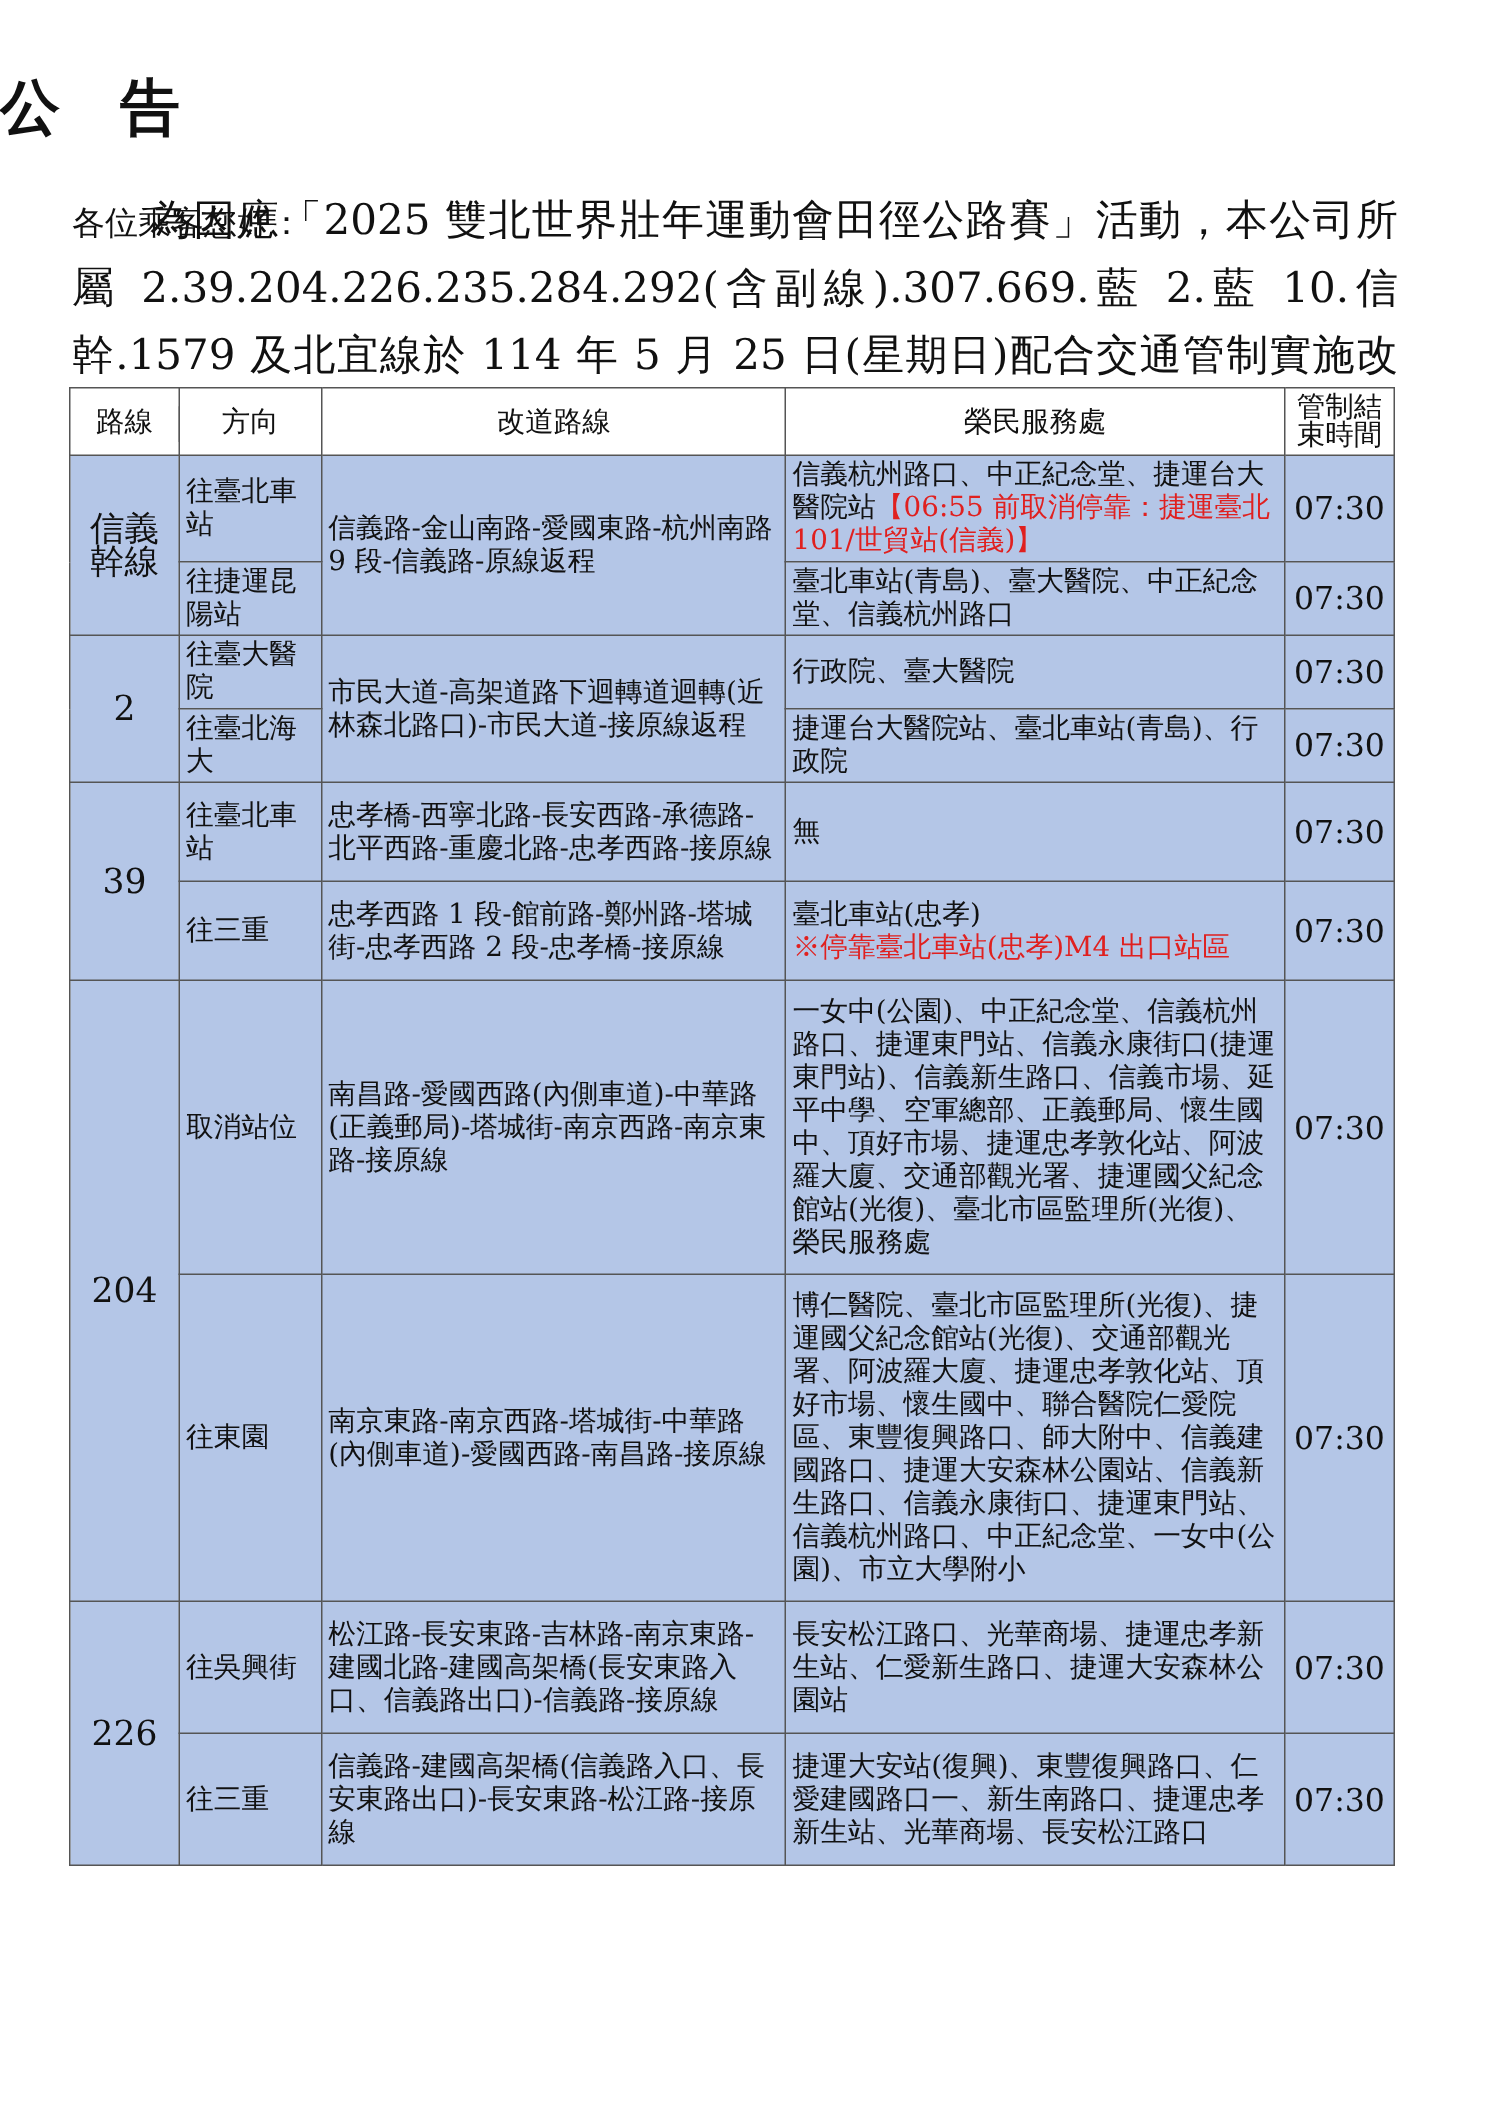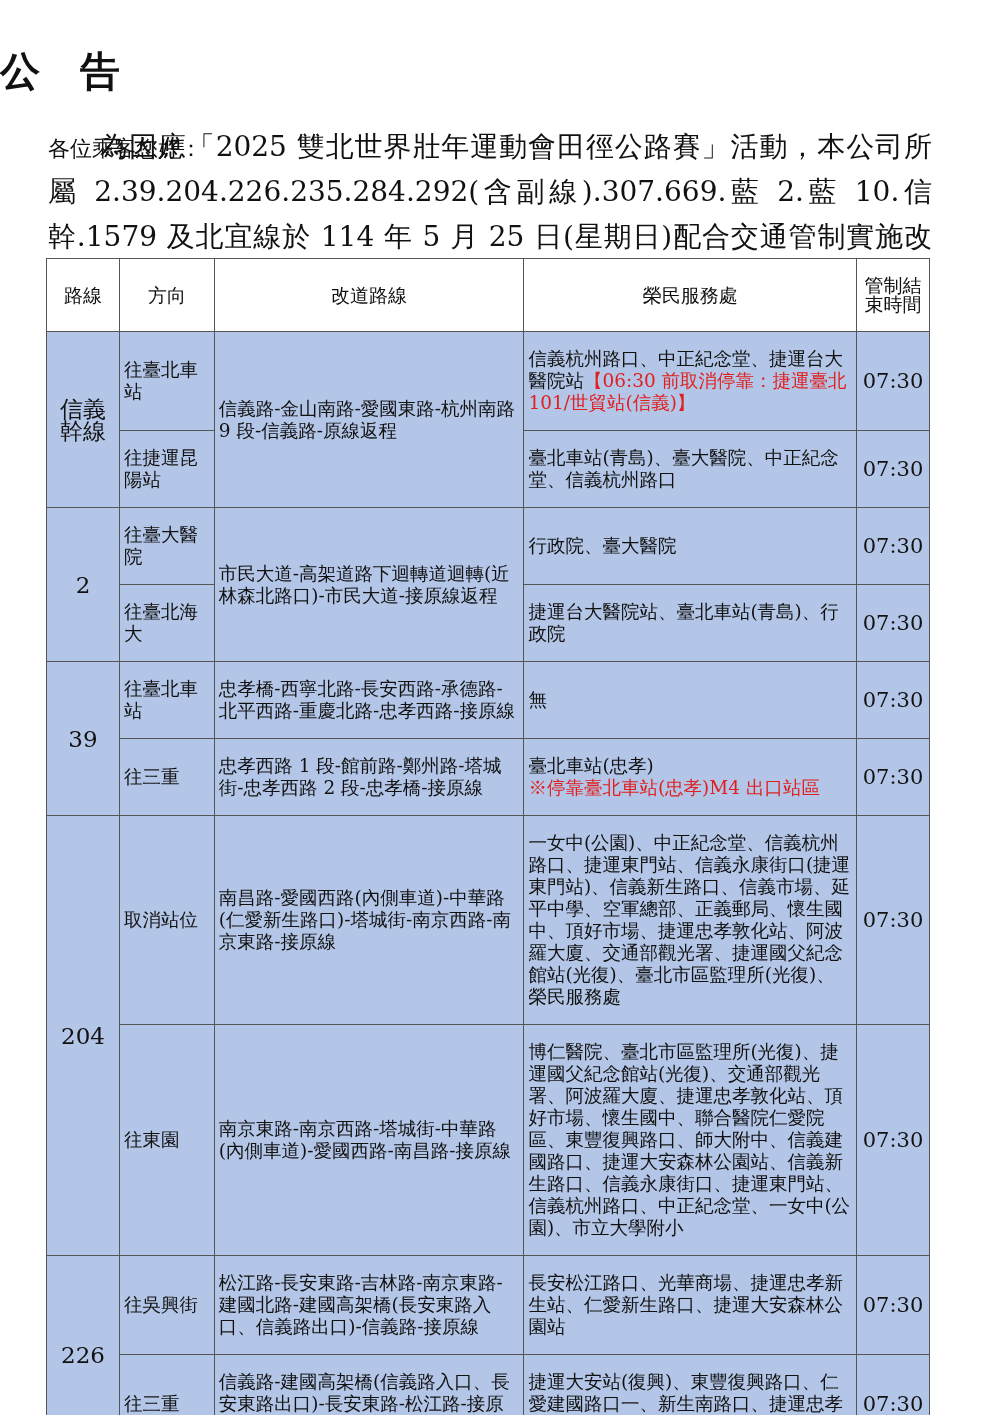--- a/index.html
+++ b/index.html
@@ -1,21 +1,21 @@
 <!DOCTYPE html>
 <html><head>
 <meta charset="utf-8">
 <style>
   html, body { margin: 0; padding: 0; background: #ffffff; }
   body { width: 1000px; height: 1415px; position: relative; font-family: "DejaVu Serif", "Liberation Serif", serif; color: #111; }
   .title { position: absolute; top: 44px; left: 0; width: 1000px; text-align: left; font-size: 40px; font-weight: bold; letter-spacing: 40px; font-family: "DejaVu Sans", sans-serif; }
   .greeting { position: absolute; top: 94px; left: 48px; font-size: 22px; margin-top: 40px; }
   .para { position: absolute; top: 124px; left: 48px; width: 884px; font-size: 28px; line-height: 45px; text-indent: 52px; text-align: justify; }
   table.notice { position: absolute; top: 258px; left: 46px; width: 884px; border-collapse: collapse; font-size: 18.5px; line-height: 22px; }
-  table.notice td, table.notice th { border: 1.5px solid #555; padding: 16px 4px; vertical-align: middle; }
+  table.notice td, table.notice th { border: 1.5px solid #555; padding: 2px 4px; vertical-align: middle; }
   table.notice th { background: #fff; font-weight: normal; font-size: 19px; height: 40px; }
   th.h-time { font-size: 13px; line-height: 19px; }
   td { background: #b4c6e7; }
   td.route { text-align: center; font-size: 23px; }
   td.time { text-align: center; font-size: 21px; }
   .red { color: #e0201f; }
   .c1 { width: 64px; } .c2 { width: 86px; } .c3 { width: 301px; } .c4 { width: 324px; } .c5 { width: 64px; border-radius: 18px; }
 </style>
 </head>
 <body>
@@ -31,21 +31,21 @@
     <th class="c2">方向</th>
     <th class="c3">改道路線</th>
     <th class="c4">榮民服務處</th>
     <th class="c5 h-time">管制結束時間</th>
   </tr>
 
   <tr style="height:62px">
     <td class="route" rowspan="2">信義幹線</td>
     <td>往臺北車站</td>
     <td rowspan="2">信義路-金山南路-愛國東路-杭州南路 9 段-信義路-原線返程</td>
-    <td><span>信義杭州路口、中正紀念堂、捷運台大醫院站</span><span class="red">【06:30 前取消停靠：捷運臺北 101/世貿站(信義)】</span></td>
+    <td><span>信義杭州路口、中正紀念堂、捷運台大醫院站</span><span class="red">【06:55 前取消停靠：捷運臺北 101/世貿站(信義)】</span></td>
     <td class="time">07:30</td>
   </tr>
   <tr style="height:44px">
     <td>往捷運昆陽站</td>
     <td>臺北車站(青島)、臺大醫院、中正紀念堂、信義杭州路口</td>
     <td class="time">07:30</td>
   </tr>
 
   <tr style="height:44px">
     <td class="route" rowspan="2">2</td>
@@ -70,21 +70,21 @@
   <tr style="height:66px">
     <td>往三重</td>
     <td>忠孝西路 1 段-館前路-鄭州路-塔城街-忠孝西路 2 段-忠孝橋-接原線</td>
     <td><span>臺北車站(忠孝)</span><br><span class="red">※停靠臺北車站(忠孝)M4 出口站區</span></td>
     <td class="time">07:30</td>
   </tr>
 
   <tr style="height:196px">
     <td class="route" rowspan="2">204</td>
     <td>取消站位</td>
-    <td>南昌路-愛國西路(內側車道)-中華路(仁愛新生路口)-塔城街-南京西路-南京東路-接原線</td>
+    <td>南昌路-愛國西路(內側車道)-中華路(正義郵局)-塔城街-南京西路-南京東路-接原線</td>
     <td>一女中(公園)、中正紀念堂、信義杭州路口、捷運東門站、信義永康街口(捷運東門站)、信義新生路口、信義市場、延平中學、空軍總部、正義郵局、懷生國中、頂好市場、捷運忠孝敦化站、阿波羅大廈、交通部觀光署、捷運國父紀念館站(光復)、臺北市區監理所(光復)、榮民服務處</td>
     <td class="time">07:30</td>
   </tr>
   <tr style="height:218px">
     <td>往東園</td>
     <td>南京東路-南京西路-塔城街-中華路(內側車道)-愛國西路-南昌路-接原線</td>
     <td>博仁醫院、臺北市區監理所(光復)、捷運國父紀念館站(光復)、交通部觀光署、阿波羅大廈、捷運忠孝敦化站、頂好市場、懷生國中、聯合醫院仁愛院區、東豐復興路口、師大附中、信義建國路口、捷運大安森林公園站、信義新生路口、信義永康街口、捷運東門站、信義杭州路口、中正紀念堂、一女中(公園)、市立大學附小</td>
     <td class="time">07:30</td>
   </tr>
 

